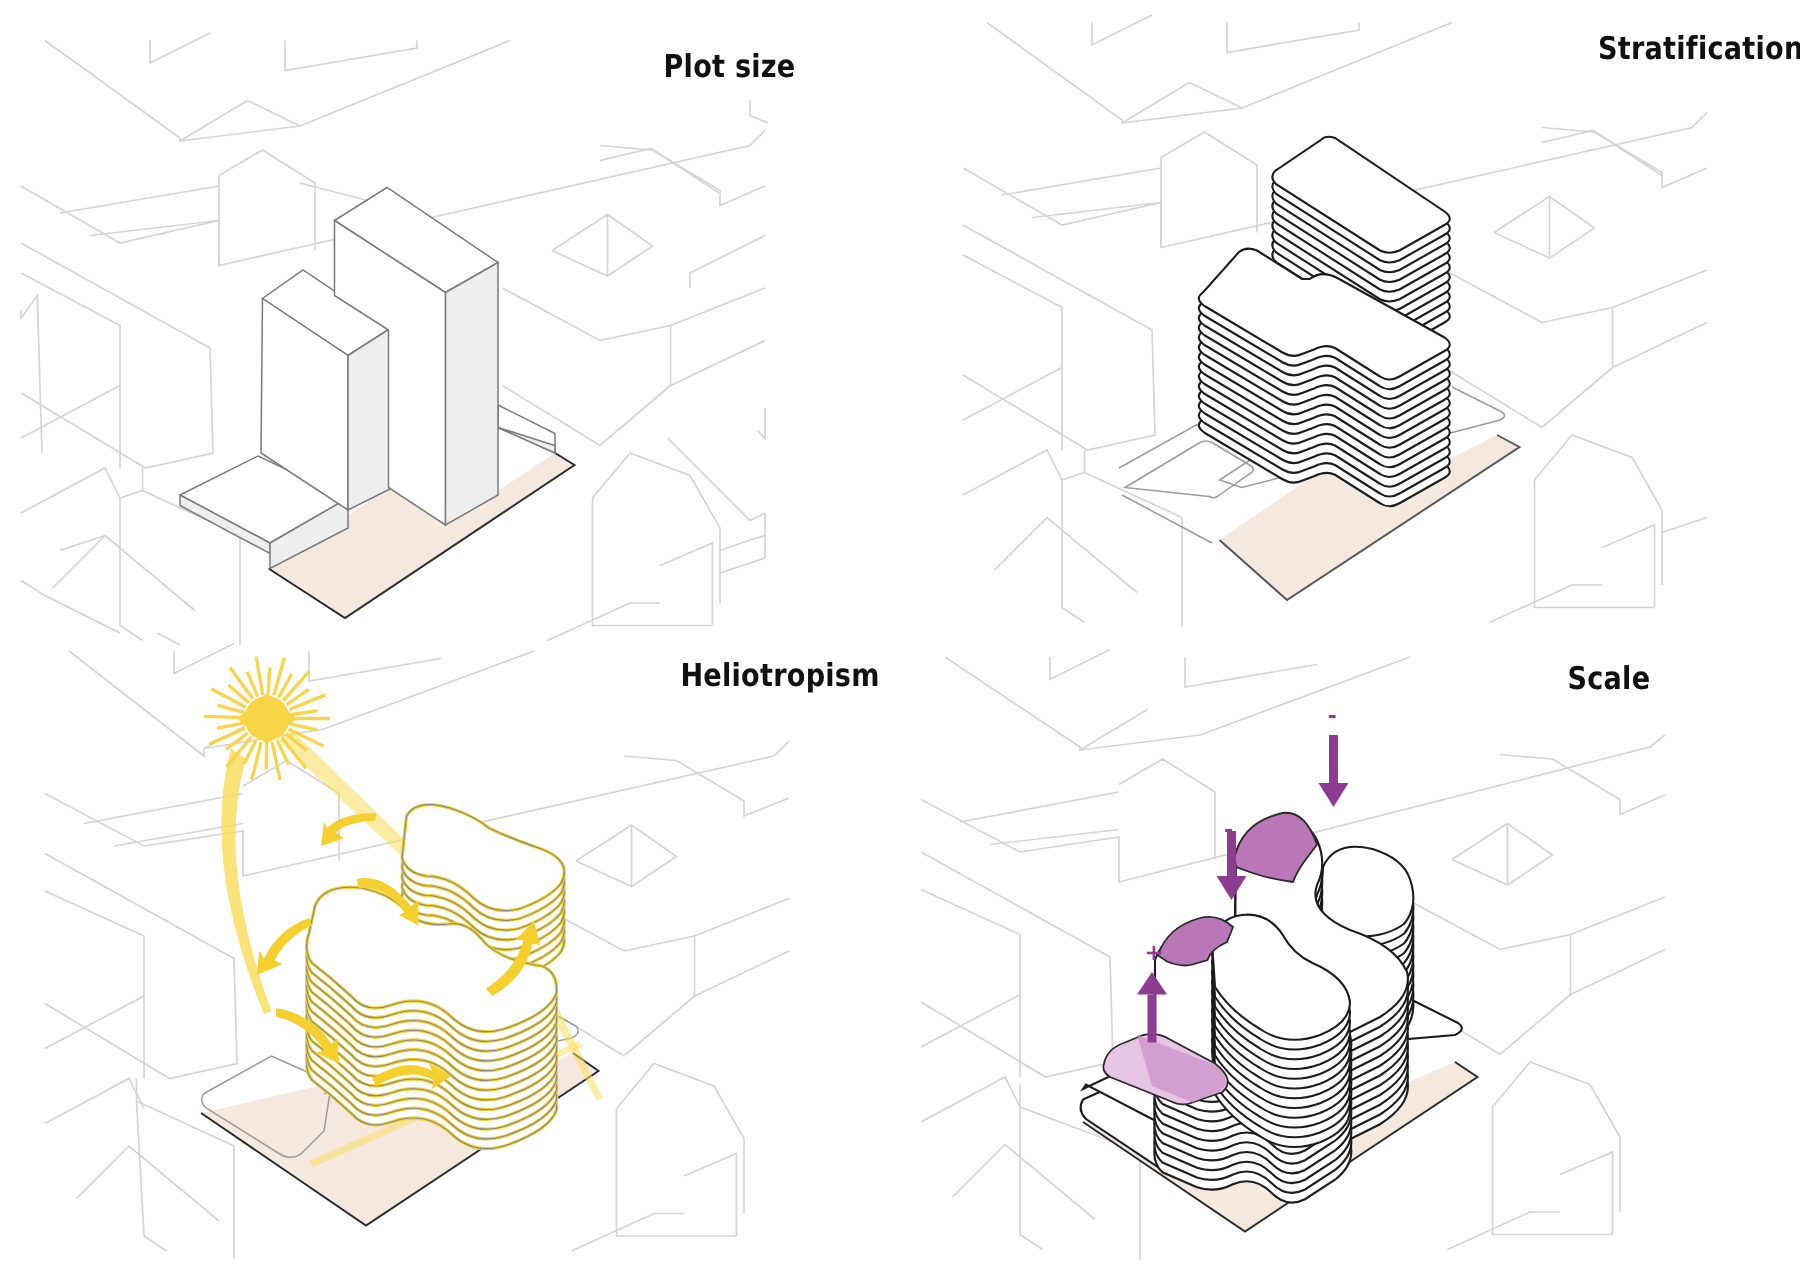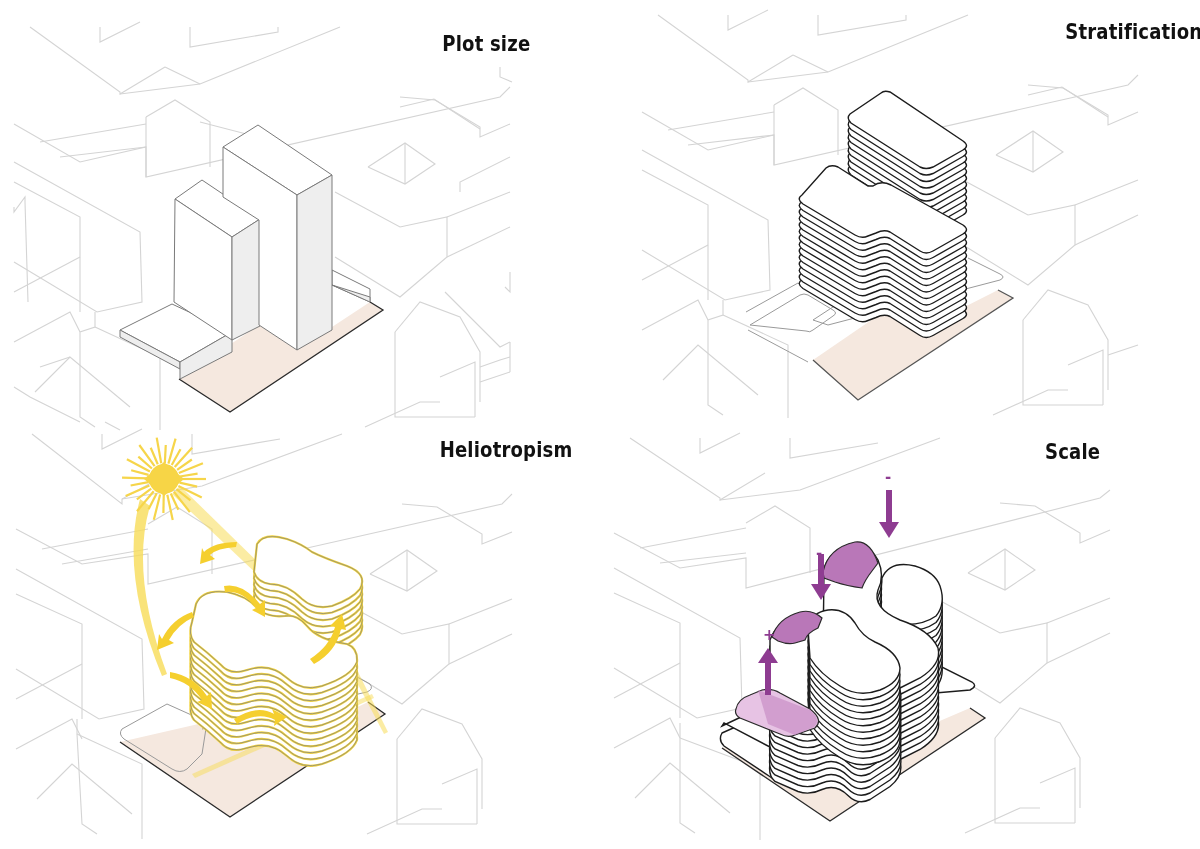--- a/index.html
+++ b/index.html
@@ -162,21 +162,21 @@
         <path d="M198,194 Q203,190 210,193 L240,212 L245,212 Q253,206 263,211 L335,251 Q342,256 335,260 L305,277 Q298,281 292,277 L262,258 Q256,255 248,259 L240,262 Q234,265 227,261 L175,230 Q168,225 174,221 Z" class="slab"></path>
         <path d="M198,187.5 Q203,183.5 210,186.5 L240,205.5 L245,205.5 Q253,199.5 263,204.5 L335,244.5 Q342,249.5 335,253.5 L305,270.5 Q298,274.5 292,270.5 L262,251.5 Q256,248.5 248,252.5 L240,255.5 Q234,258.5 227,254.5 L175,223.5 Q168,218.5 174,214.5 Z" class="slab"></path>
         <path d="M198,181 Q203,177 210,180 L240,199 L245,199 Q253,193 263,198 L335,238 Q342,243 335,247 L305,264 Q298,268 292,264 L262,245 Q256,242 248,246 L240,249 Q234,252 227,248 L175,217 Q168,212 174,208 Z" class="slab"></path>
         <path d="M198,174.5 Q203,170.5 210,173.5 L240,192.5 L245,192.5 Q253,186.5 263,191.5 L335,231.5 Q342,236.5 335,240.5 L305,257.5 Q298,261.5 292,257.5 L262,238.5 Q256,235.5 248,239.5 L240,242.5 Q234,245.5 227,241.5 L175,210.5 Q168,205.5 174,201.5 Z" class="slab"></path>
         <path d="M198,168 Q203,164 210,167 L240,186 L245,186 Q253,180 263,185 L335,225 Q342,230 335,234 L305,251 Q298,255 292,251 L262,232 Q256,229 248,233 L240,236 Q234,239 227,235 L175,204 Q168,199 174,195 Z" class="slab"></path>
       </g>
   </svg>
   <div class="title" style="right:26px;top:20px;">Stratification</div>
 </div>
 
-<div class="panel" style="left:2px;top:424px;text-decoration:underline;">
+<div class="panel" style="left:16px;top:424px;text-decoration:underline;">
   <svg viewBox="0 0 600 425">
     <g>
       <polyline class="ctx" points="30,10 120,80 120,75 165,50"></polyline>
       <polyline class="ctx" points="100,10 100,25 140,5"></polyline>
       <polyline class="ctx" points="190,10 190,30 278,15"></polyline>
       <polyline class="ctx" points="120,75 200,62 340,10"></polyline>
       <polyline class="ctx" points="14,105 80,140 146,130 146,160 500,80 510,70"></polyline>
       <polyline class="ctx" points="40,125 146,105"></polyline>
       <polyline class="ctx" points="60,140 146,125"></polyline>
       <polyline class="ctx" points="14,145 140,215 142,285 97,295 14,245"></polyline>

